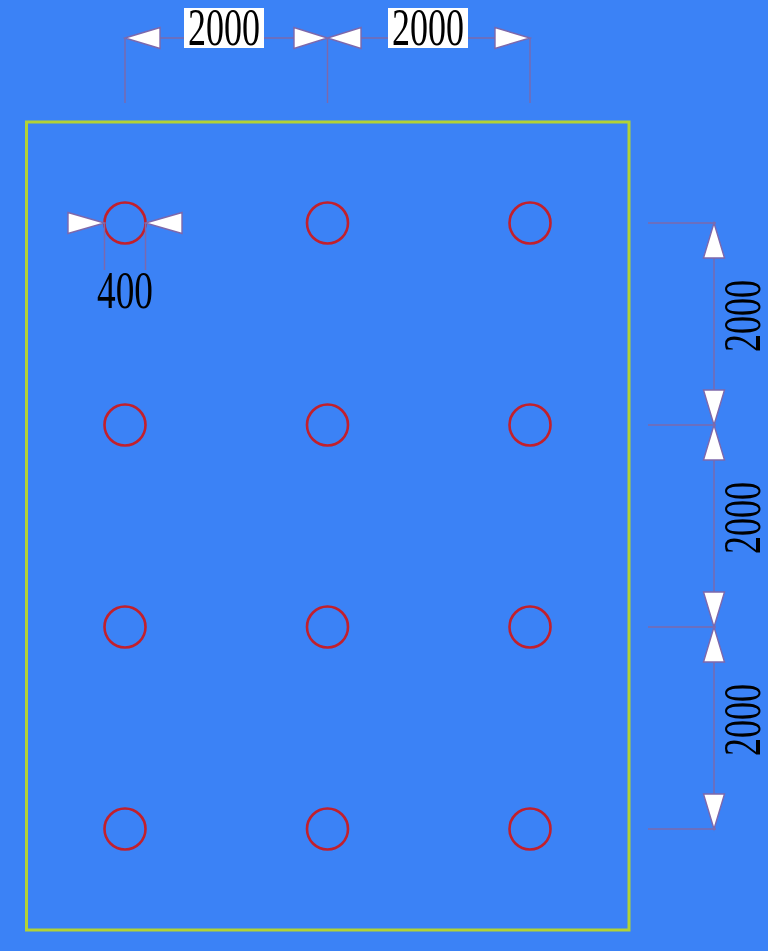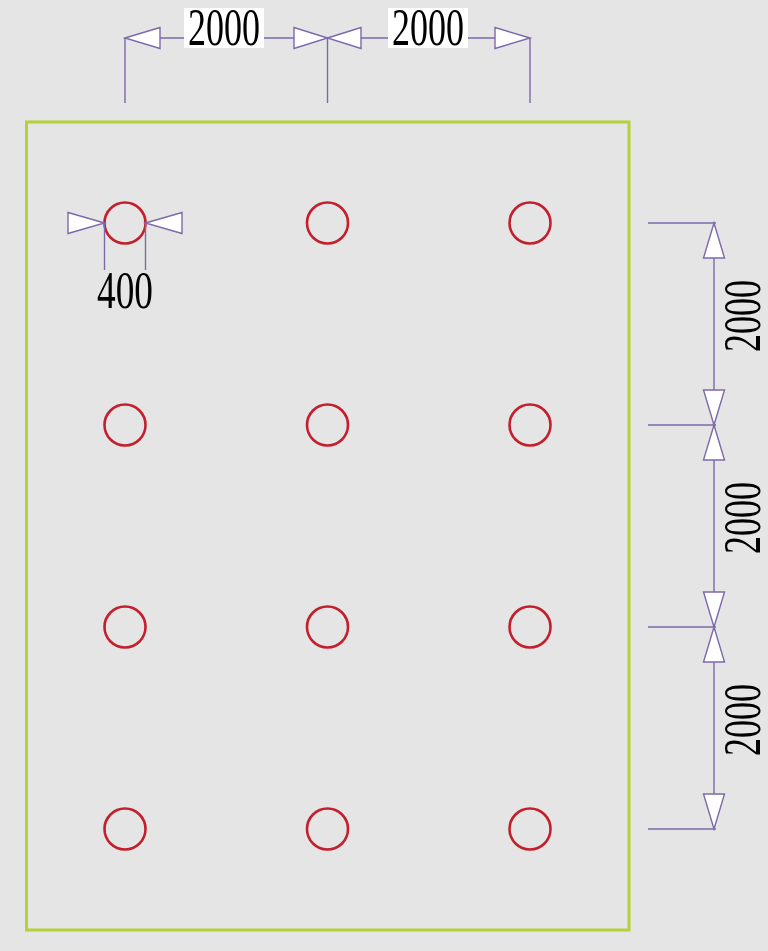--- a/index.html
+++ b/index.html
@@ -3,21 +3,21 @@
 <meta charset="utf-8">
 <style>
   html, body {
     margin: 0;
     padding: 0;
     background: #ffffff;
   }
   .canvas-wrap {
     width: 768px;
     height: 951px;
-    background: #e5e5e5;
+    background: #3b82f6;
     position: relative;
     overflow: hidden;
   }
   svg { display: block; }
   svg text {
     font-family: "Liberation Serif", "DejaVu Serif", serif;
     fill: #000000;
   }
   .dim-text { font-size: 53px; }
   .thin { stroke-width: 1.4; fill: none; }

